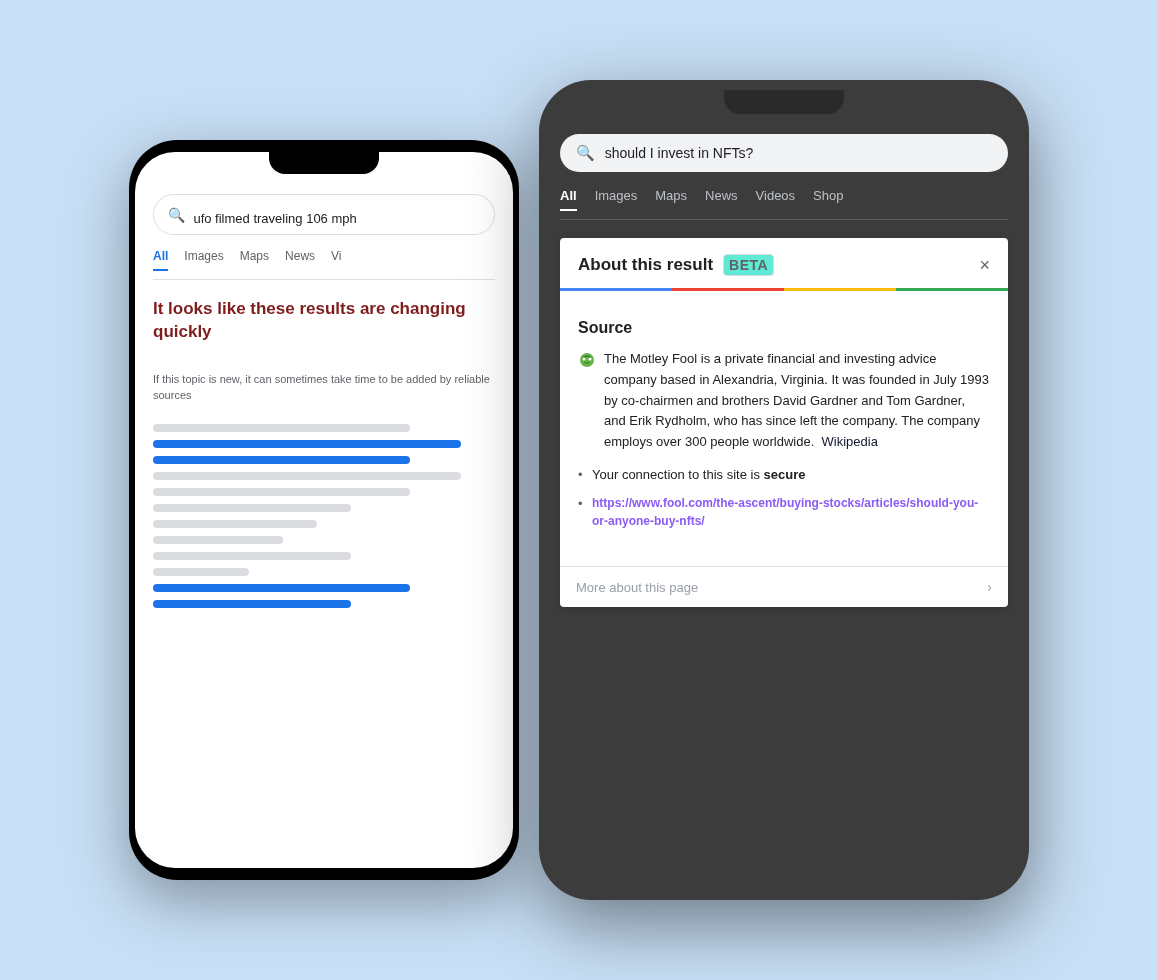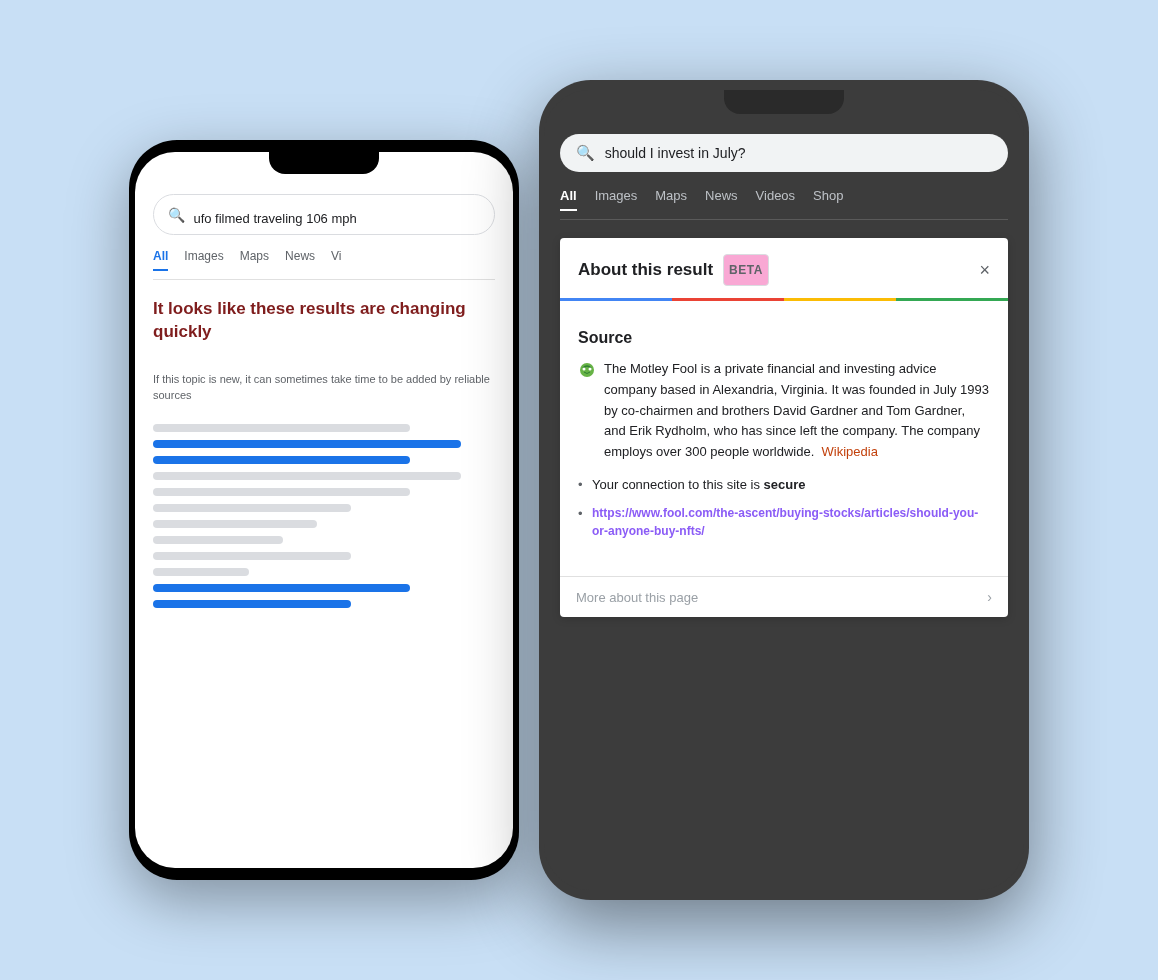--- a/index.html
+++ b/index.html
@@ -243,27 +243,27 @@
       gap: 10px;
     }
 
     .about-title {
       font-size: 17px;
       font-weight: 700;
       color: #202124;
     }
 
     .beta-badge {
-      background: #f9a8d4;
+      background: #5eead4;
       border: 1.5px solid #dadce0;
       border-radius: 4px;
-      font-size: 12px;
+      font-size: 14px;
       font-weight: 700;
       color: #5f6368;
-      padding: 8px 5px;
+      padding: 2px 5px;
       letter-spacing: 0.5px;
     }
 
     .close-btn {
       font-size: 18px;
       color: #5f6368;
       cursor: pointer;
       line-height: 1;
     }
 
@@ -305,21 +305,21 @@
       height: 18px;
     }
 
     .source-text {
       font-size: 13px;
       color: #202124;
       line-height: 1.6;
     }
 
     .source-link {
-      color: #c2410c;
+      color: #0f172a;
       text-decoration: none;
     }
 
     .bullets {
       margin-top: 12px;
       padding-left: 0;
       display: flex;
       flex-direction: column;
       gap: 10px;
     }
@@ -410,21 +410,21 @@
   </div>
 
   <div class="phone-front">
     <div class="phone-front-inner">
       <div class="phone-front-notch"></div>
 
       <div class="phone-front-content">
 
         <div class="search-bar-dark">
           <span class="search-icon-dark">🔍</span>
-          <span class="search-text-dark">should I invest in July?</span>
+          <span class="search-text-dark">should I invest in NFTs?</span>
         </div>
 
         <div class="tabs-row-dark">
           <span class="tab-dark active">All</span>
           <span class="tab-dark">Images</span>
           <span class="tab-dark">Maps</span>
           <span class="tab-dark">News</span>
           <span class="tab-dark">Videos</span>
           <span class="tab-dark">Shop</span>
         </div>

